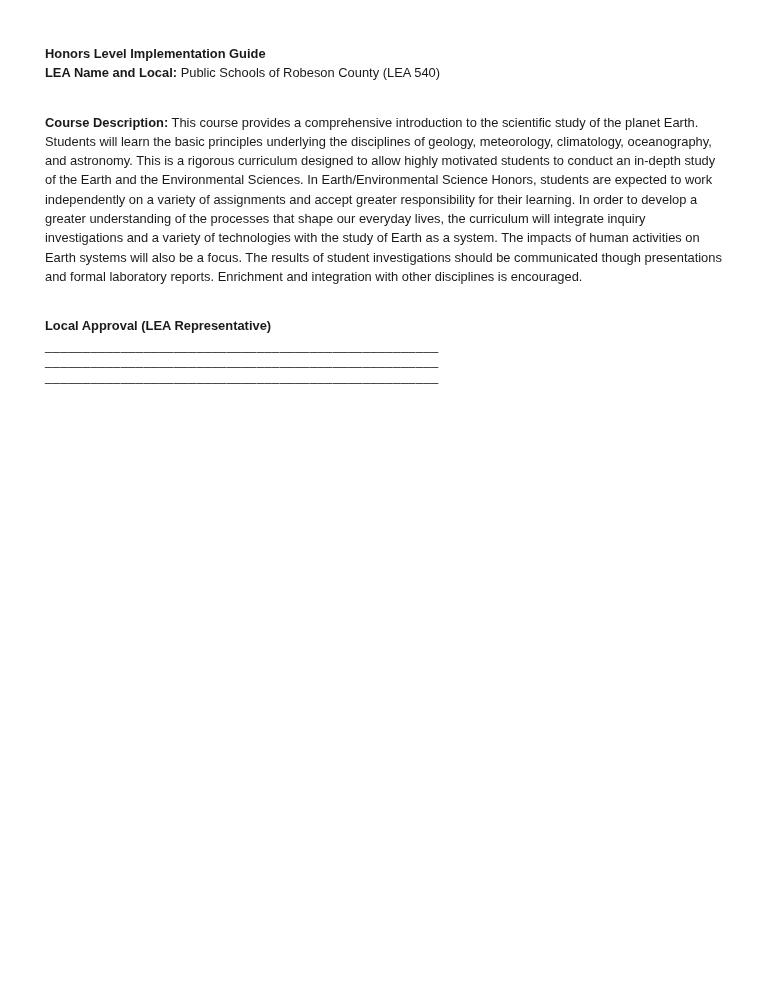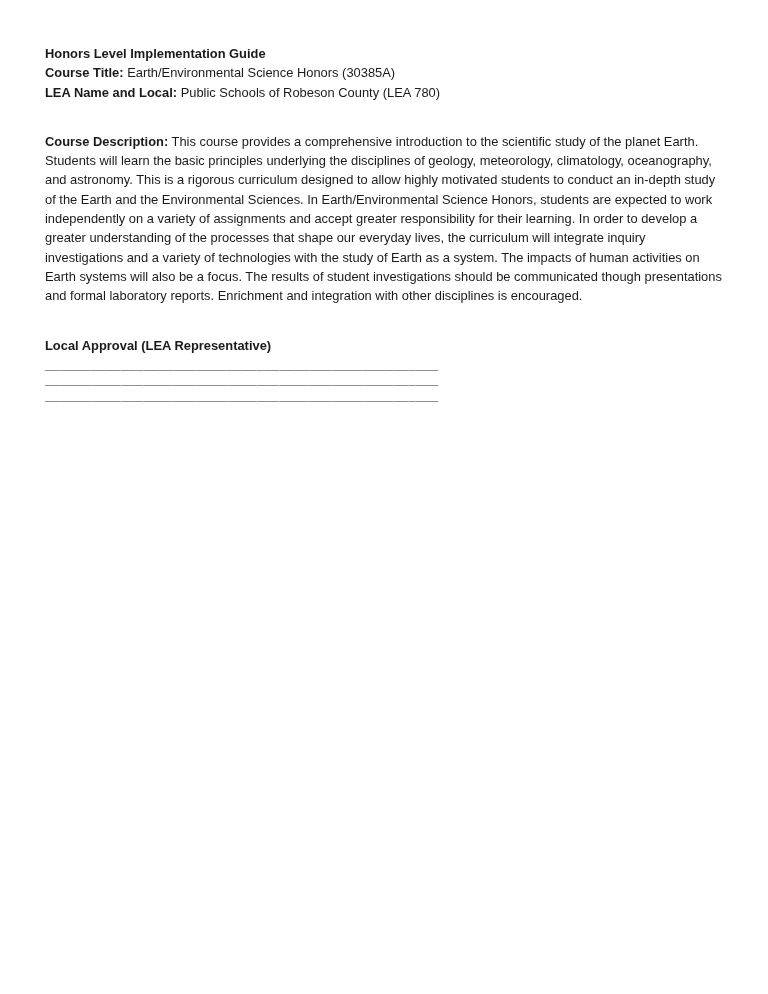--- a/index.html
+++ b/index.html
@@ -21,42 +21,38 @@
   }
   .content {
     width: 682px;
     font-size: 12.9px;
     line-height: 19.3px;
   }
   .bold { font-weight: bold; }
   .para-gap { margin-top: 30px; }
   .sig-block { margin-top: 2px; }
   .sig-line {
-    font-weight: bold;
+    font-weight: normal;
     line-height: 15.5px;
     letter-spacing: 0.4px;
     white-space: nowrap;
   }
 </style>
 </head>
 <body>
 
 <div class="page">
   <div class="content">
 
     <div class="line bold">Honors Level Implementation Guide</div>
 
-    <div class="line">
-      <span class="bold">Course Title:</span>
-      <span>Earth/Environmental Science Honors (30385A)</span>
-    </div>
 
     <div class="line">
       <span class="bold">LEA Name and Local:</span>
-      <span>Public Schools of Robeson County (LEA 780)</span>
+      <span>Public Schools of Robeson County (LEA 540)</span>
     </div>
 
     <div class="para-gap">
       <span class="bold">Course Description:</span>
       <span>This course provides a comprehensive introduction to the scientific study of the planet Earth. Students will learn the basic principles underlying the disciplines of geology, meteorology, climatology, oceanography, and astronomy. This is a rigorous curriculum designed to allow highly motivated students to conduct an in-depth study of the Earth and the Environmental Sciences. In Earth/Environmental Science Honors, students are expected to work independently on a variety of assignments and accept greater responsibility for their learning. In order to develop a greater understanding of the processes that shape our everyday lives, the curriculum will integrate inquiry investigations and a variety of technologies with the study of Earth as a system. The impacts of human activities on Earth systems will also be a focus. The results of student investigations should be communicated though presentations and formal laboratory reports. Enrichment and integration with other disciplines is encouraged.</span>
     </div>
 
     <div class="para-gap bold">Local Approval (LEA Representative)</div>
 
     <div class="sig-block">

